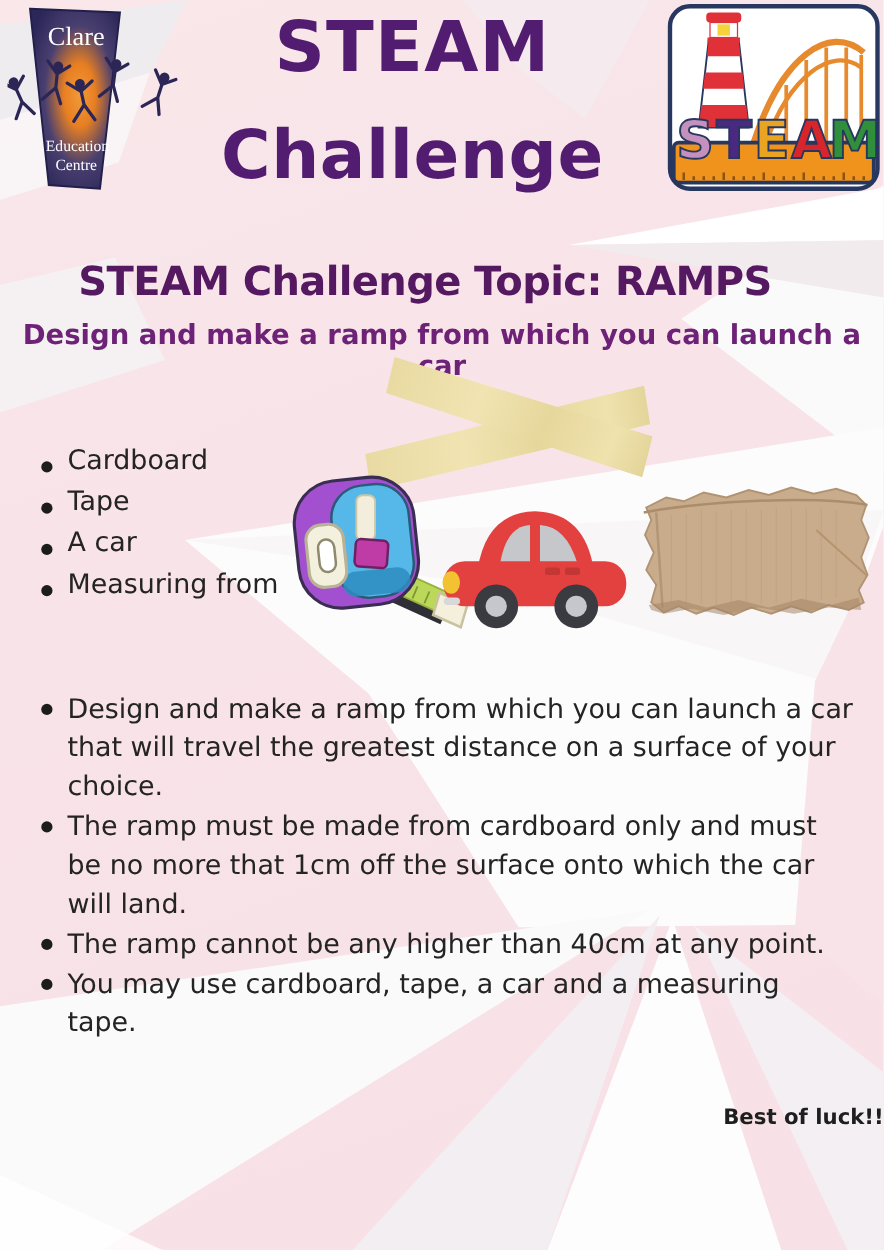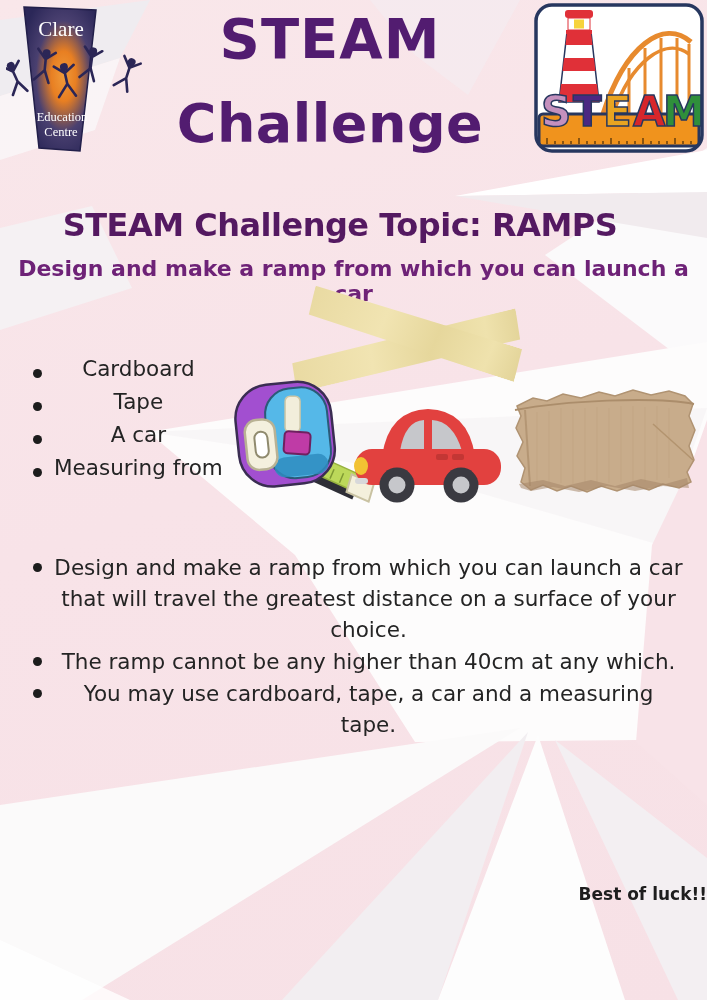--- a/index.html
+++ b/index.html
@@ -31,21 +31,21 @@
   .title-l2{font-size:54px; letter-spacing:0.5px; line-height:60px; margin-top:24px;}
 
   .topic{left:0; top:206px; width:680px; text-align:center; font-size:32px; font-weight:800; color:#541961; letter-spacing:-0.5px;}
   .subtitle{left:0; top:256px; width:707px; text-align:center; font-size:22px; font-weight:600; color:#6e2277;}
 
   .section-heading{font-size:24px; font-weight:800; color:#8d1a52;}
   .materials-h{left:10px; top:324px;}
   .instr-h{left:10px; top:518px;}
 
   ul.bullets{list-style:none; margin:0; padding:0;}
-  ul.bullets li{position:relative; padding-left:26px; color:#242424;text-align:center;}
+  ul.bullets li{position:relative; padding-left:26px; color:#242424;}
   ul.bullets li::before{content:''; position:absolute; left:5px; top:11px; width:9px; height:9px; border-radius:50%; background:#1c1c1c;}
   .materials-list{left:28px; top:358px; font-size:21.5px;}
   .materials-list li{margin-bottom:11px; line-height:22px;}
   .instr-list{left:28px; top:552px; width:655px; font-size:21.5px;}
   .instr-list li{margin-bottom:1px; line-height:31px;}
 
   .closing{left:0; top:884px; width:707px; text-align:right; font-size:17px; font-weight:800; color:#1e1e1e;}
 
   .strip{position:absolute; box-shadow:0 2px 3px rgba(150,120,90,.18);
     background:linear-gradient(95deg,#e9daa2,#f1e4b2 35%,#e6d79c 60%,#efe2ad 85%,#e3d499);}
@@ -206,19 +206,20 @@
       <path d="M34,44 V114 M46,43 V116 M58,40 V115 M70,41 V116 M82,40 V115 M94,39 V114 M106,40 V115 M118,38 V114 M130,38 V113 M142,39 V114 M154,38 V112 M166,40 V110"></path>
     </g>
     <path d="M12,42 C60,33 150,28 191,36" stroke="#ab8d6b" stroke-width="2" fill="none"></path>
     <path d="M150,56 L190,92" stroke="#b3946f" stroke-width="1.5" fill="none"></path>
     <path d="M22,42 L27,118" stroke="#ab8d6b" stroke-width="2" fill="none" opacity="0.7"></path>
     <path d="M16,116 L40,112 L62,118 L88,112 L112,118 L138,111 L162,116 L184,110 L186,120 L160,118 L132,123 L104,118 L76,124 L50,119 L28,123 L18,120 Z" fill="#a5876a" opacity="0.55"></path>
   </svg>
 
   <ul class="abs bullets instr-list">
     <li>Design and make a ramp from which you can launch a car that will travel the greatest distance on a surface of your choice.</li>
-    <li>The ramp cannot be any higher than 40cm at any which.</li>
+    <li>The ramp must be made from cardboard only and must be no more that 1cm off the surface onto which the car will land.</li>
+    <li>The ramp cannot be any higher than 40cm at any point.</li>
     <li>You may use cardboard, tape, a car and a measuring tape.</li>
   </ul>
 
   <div class="abs closing">Best of luck!!</div>
 
 </div>
 
 </body></html>

